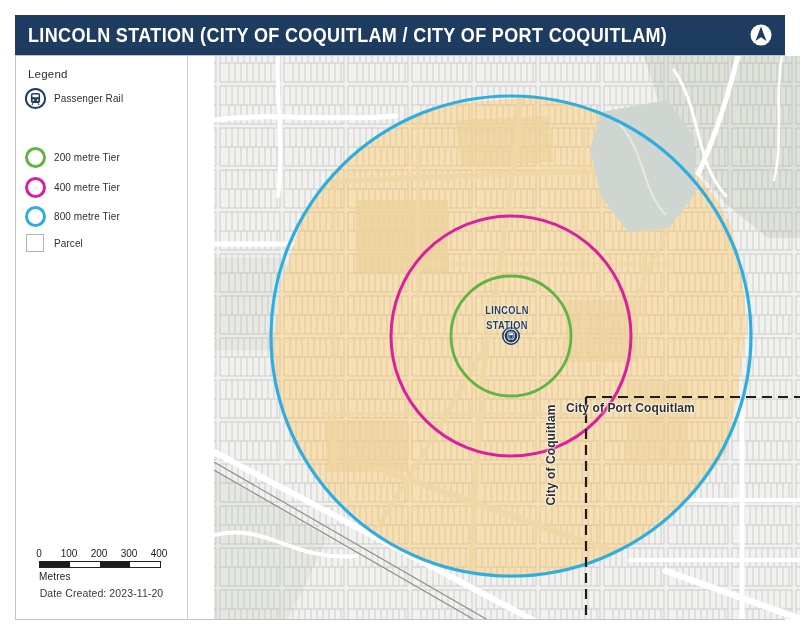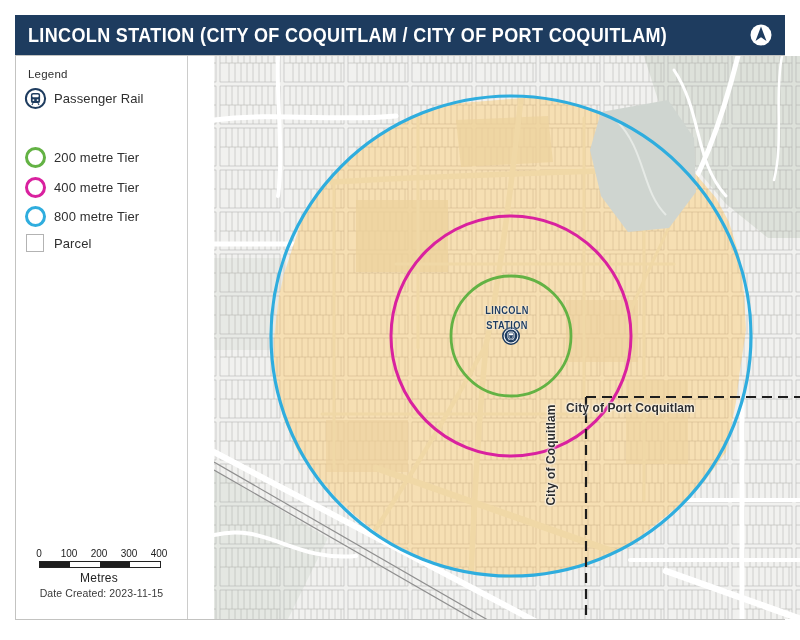--- a/index.html
+++ b/index.html
@@ -5,34 +5,34 @@
   html,body{margin:0;padding:0;background:#e9e9e9;}
   .page{position:relative;width:800px;height:640px;background:#ffffff;font-family:"Liberation Sans",sans-serif;overflow:hidden;}
   .titlebar{position:absolute;left:15px;top:15px;width:770px;height:40px;background:#1e3c5f;display:flex;align-items:center;}
   .page-title{color:#ffffff;font-size:20px;font-weight:700;letter-spacing:.4px;white-space:nowrap;transform:scaleX(.9);transform-origin:left center;margin-left:13px;}
   .north{position:absolute;right:11px;top:7px;width:26px;height:26px;}
   .content{position:absolute;left:15px;top:55px;width:770px;height:565px;border:1px solid #c3c3c1;box-sizing:border-box;background:#ffffff;}
   .legend-panel{position:absolute;left:0;top:0;width:172px;height:100%;background:#ffffff;border-right:1px solid #cccccb;box-sizing:border-box;}
   .legend-heading{position:absolute;left:12px;top:12px;font-size:11.5px;color:#2f2f2f;letter-spacing:.2px;}
   .lrow{position:absolute;left:0;width:100%;height:30px;display:flex;align-items:center;}
   .licon{width:38px;display:flex;justify-content:center;align-items:center;flex:0 0 38px;}
-  .llabel{font-size:13px;color:#2f2f2f;letter-spacing:.1px;white-space:nowrap;}
+  .llabel{font-size:10px;color:#2f2f2f;letter-spacing:.1px;white-space:nowrap;}
   .swatch-toa{width:21px;height:21px;border-radius:50%;background:#f6dfb3;}
   .ring{width:15px;height:15px;border-radius:50%;border:3px solid #000;background:#fff;}
   .ring-200{border-color:#63b244;}
   .ring-400{border-color:#d9219f;}
   .ring-800{border-color:#2fadde;}
   .sw-parcel{width:16px;height:16px;background:#fff;border:1px solid #b3b3b3;}
   .scalebar{position:absolute;left:23px;top:492px;width:120px;}
   .sticks{position:relative;height:13px;}
   .sticks span{position:absolute;top:0;transform:translateX(-50%);font-size:10px;color:#222;}
   .sbar{display:flex;height:5px;border:1px solid #222;width:120px;box-sizing:content-box;}
   .sbar i{display:block;height:100%;flex:0 0 30px;}
   .sb-d{background:#1c1c1c;}.sb-l{background:#ffffff;}
-  .sunit{text-align:center;font-size:12px;color:#222;margin-top:3px;letter-spacing:.2px;}
+  .sunit{text-align:left;font-size:10px;color:#222;margin-top:3px;letter-spacing:.2px;}
   .date-created{position:absolute;left:0;top:531px;width:100%;text-align:center;font-size:10.5px;color:#3a3a3a;letter-spacing:.1px;}
   .map-area{position:absolute;left:172px;top:0;width:596px;height:563px;overflow:hidden;padding-left:26px;}
   .map-area svg.mapcanvas{display:block;}
   .station-label{position:absolute;left:284px;top:247px;width:70px;text-align:center;color:#1e3c5f;font-size:10.5px;font-weight:700;line-height:15px;letter-spacing:.4px;transform:scaleX(.88);text-shadow:0 0 2px rgba(255,255,255,.8),0 0 2px rgba(255,255,255,.8);}
   .city-label{position:absolute;color:#2e2e2e;font-size:12px;font-weight:700;letter-spacing:.1px;white-space:nowrap;text-shadow:0 0 2px #fff,0 0 2px #fff,0 0 3px #fff;}
   .city-h{left:378px;top:345px;}
   .city-v{left:298px;top:392px;width:130px;text-align:center;transform:rotate(-90deg);}
 </style>
 </head>
 <body>
@@ -106,21 +106,21 @@
         </div>
         <div class="sbar">
             <i class="sb-d"></i>
             <i class="sb-l"></i>
             <i class="sb-d"></i>
             <i class="sb-l"></i>
           </div>
         <div class="sunit">Metres</div>
       </div>
 
-      <div class="date-created">Date Created: 2023-11-15</div>
+      <div class="date-created">Date Created: 2023-11-20</div>
     </div>
 
     <div class="map-area">
       <svg class="mapcanvas" width="596" height="563" viewBox="188 56 596 563">
         <defs>
           <pattern id="pg" width="64" height="42" patternUnits="userSpaceOnUse">
             <g stroke="#a4a5a2" stroke-width=".55" fill="none" opacity=".85">
               <rect x="2" y="2" width="60" height="38"></rect>
               <path d="M2,21 H62 M8,2 V21 M14,2 V21 M20,2 V21 M26,2 V21 M32,2 V21 M38,2 V21 M44,2 V21 M50,2 V21 M56,2 V21 M11,21 V40 M17,21 V40 M23,21 V40 M29,21 V40 M35,21 V40 M41,21 V40 M47,21 V40 M53,21 V40 M59,21 V40"></path>
             </g>

